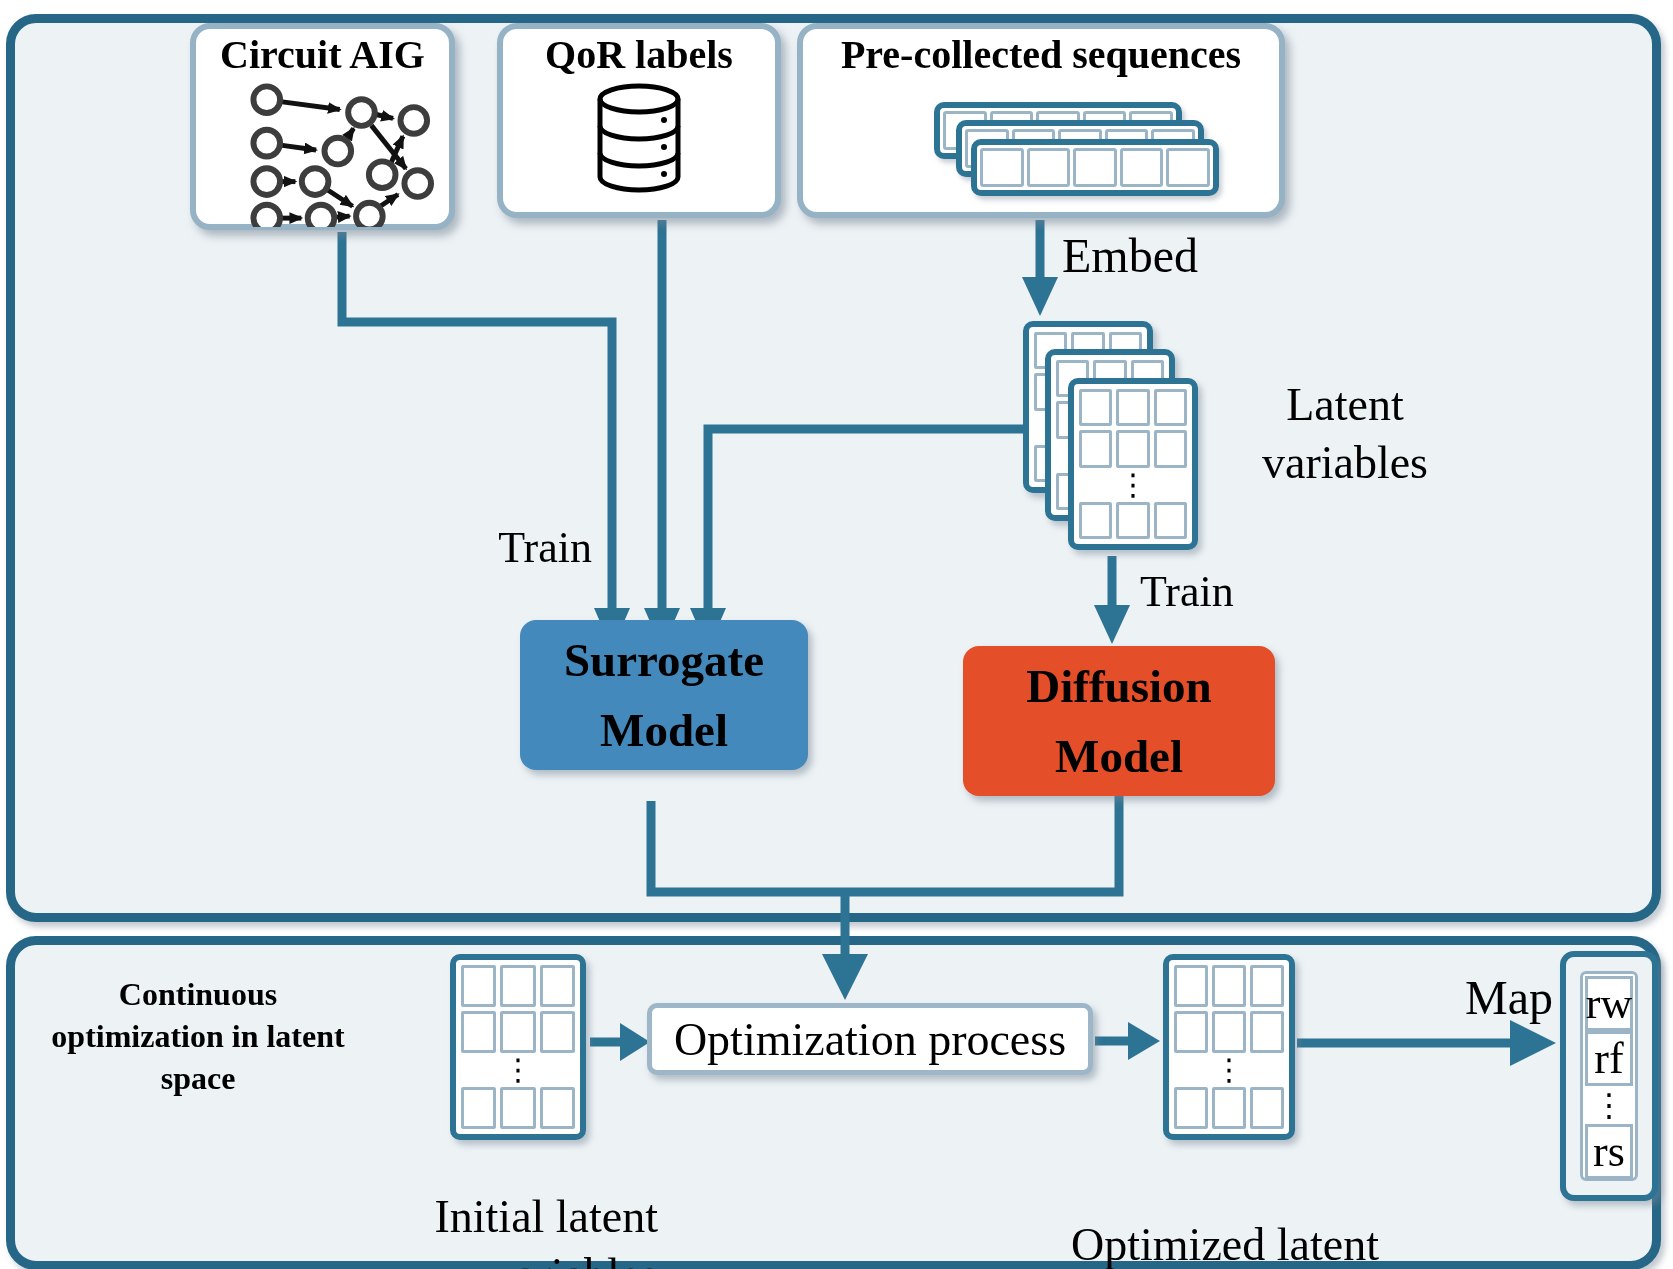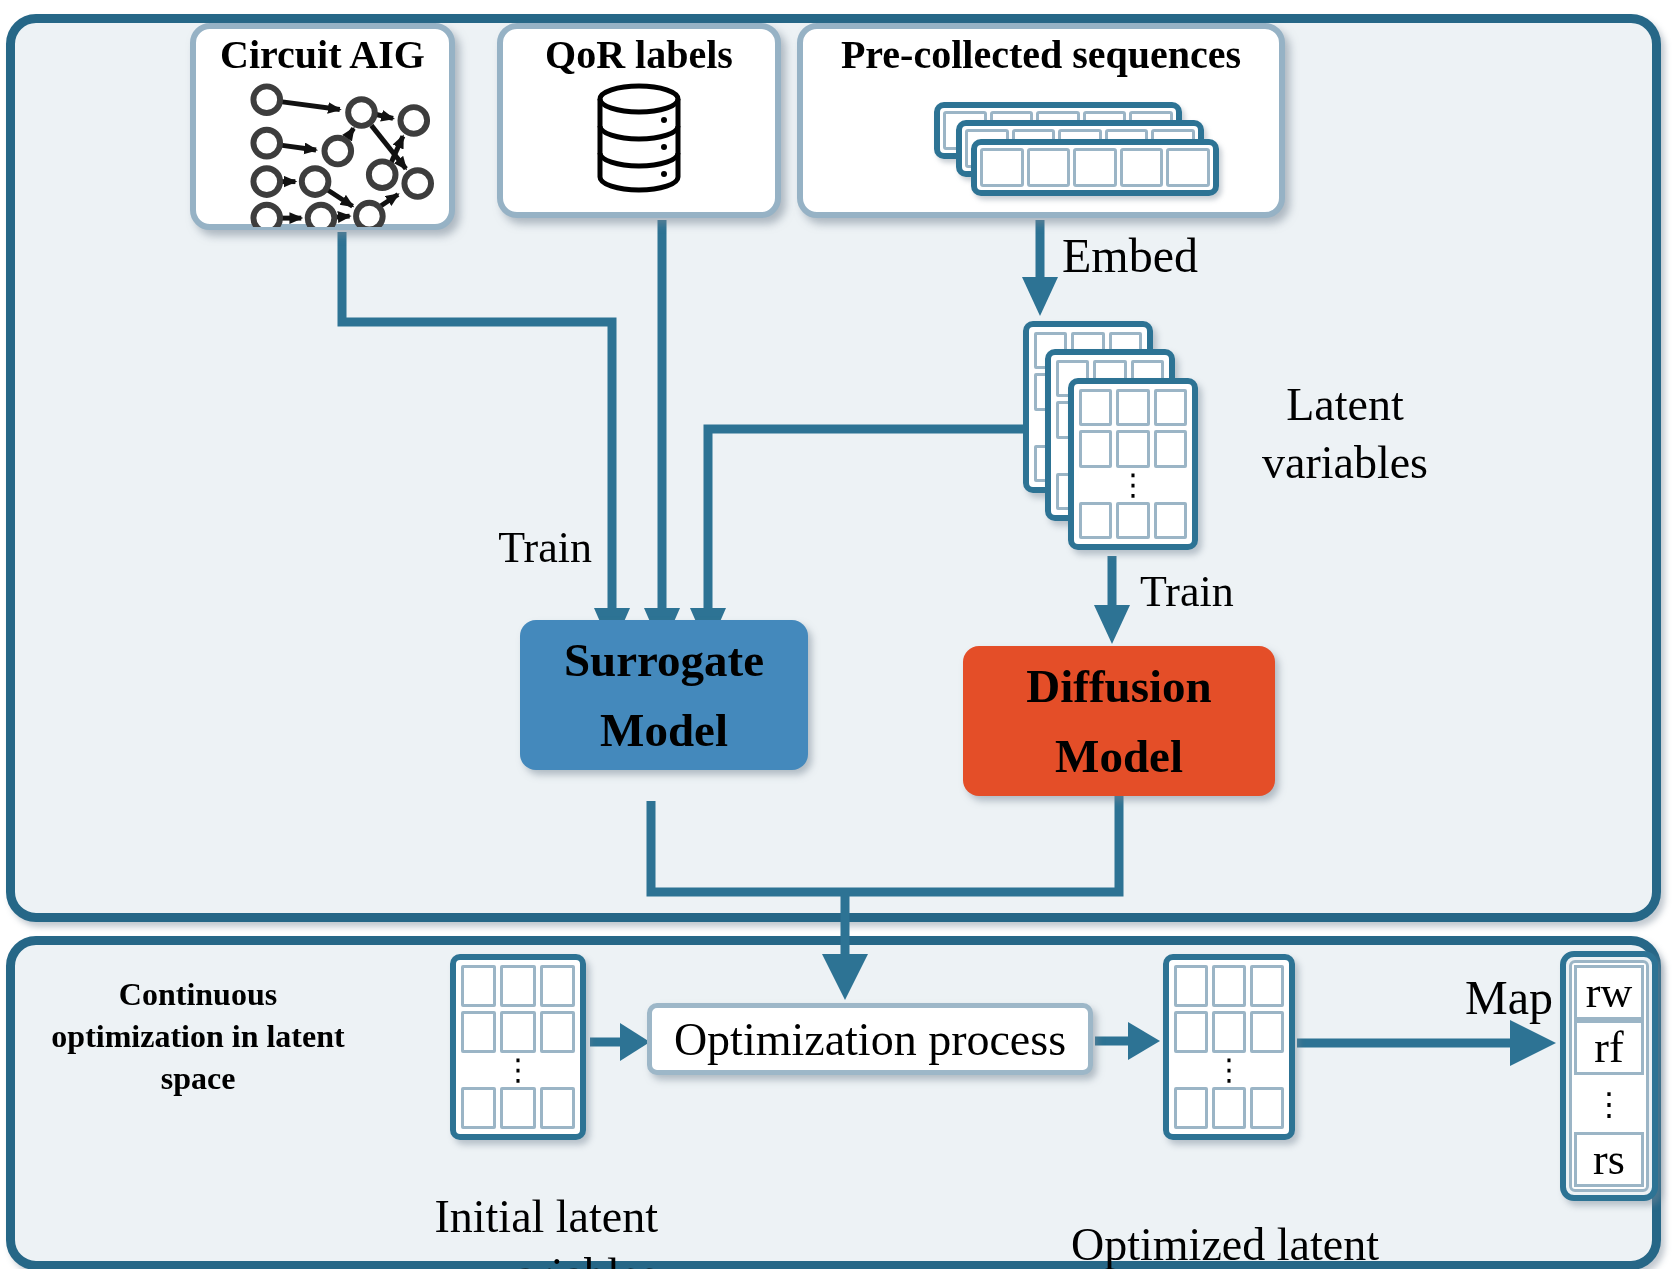--- a/index.html
+++ b/index.html
@@ -37,21 +37,21 @@
          border-radius:10px;box-sizing:border-box;display:flex;padding:3px;gap:3px;
          box-shadow:3px 4px 5px rgba(120,135,150,.4);}
   .scell{flex:1;border:3px solid #9BB5C6;border-radius:3px;background:#fff;}
 
   #optimization-box{position:absolute;left:647px;top:995px;width:446px;height:72px;background:#fff;
         border:5px solid #9DB7C8;border-radius:10px;box-sizing:border-box;display:flex;
         align-items:center;justify-content:center;font-size:46px;z-index:3;
         box-shadow:4px 5px 7px rgba(120,135,150,.5);}
 
   #rseq{position:absolute;left:1560px;top:943px;width:98px;height:250px;border:6px solid #2D7394;
-        border-radius:14px;box-sizing:border-box;background:#EDF2F5;padding:3px;z-index:3;
+        border-radius:14px;box-sizing:border-box;background:#EDF2F5;padding:14px;z-index:3;
         box-shadow:4px 5px 6px rgba(120,135,150,.45);}
   .rseq-inner{border:3px solid #9BB5C6;border-radius:6px;background:#fff;height:100%;
         box-sizing:border-box;display:flex;flex-direction:column;padding:2px;}
   .rcell{border:3px solid #9BB5C6;background:#fff;height:55px;display:flex;align-items:center;
         justify-content:center;font-size:44px;box-sizing:border-box;}
   .rdots{flex:1;display:flex;align-items:center;justify-content:center;font-size:32px;}
 
   .icon-wrap{display:flex;justify-content:center;}
 </style>
 </head>

